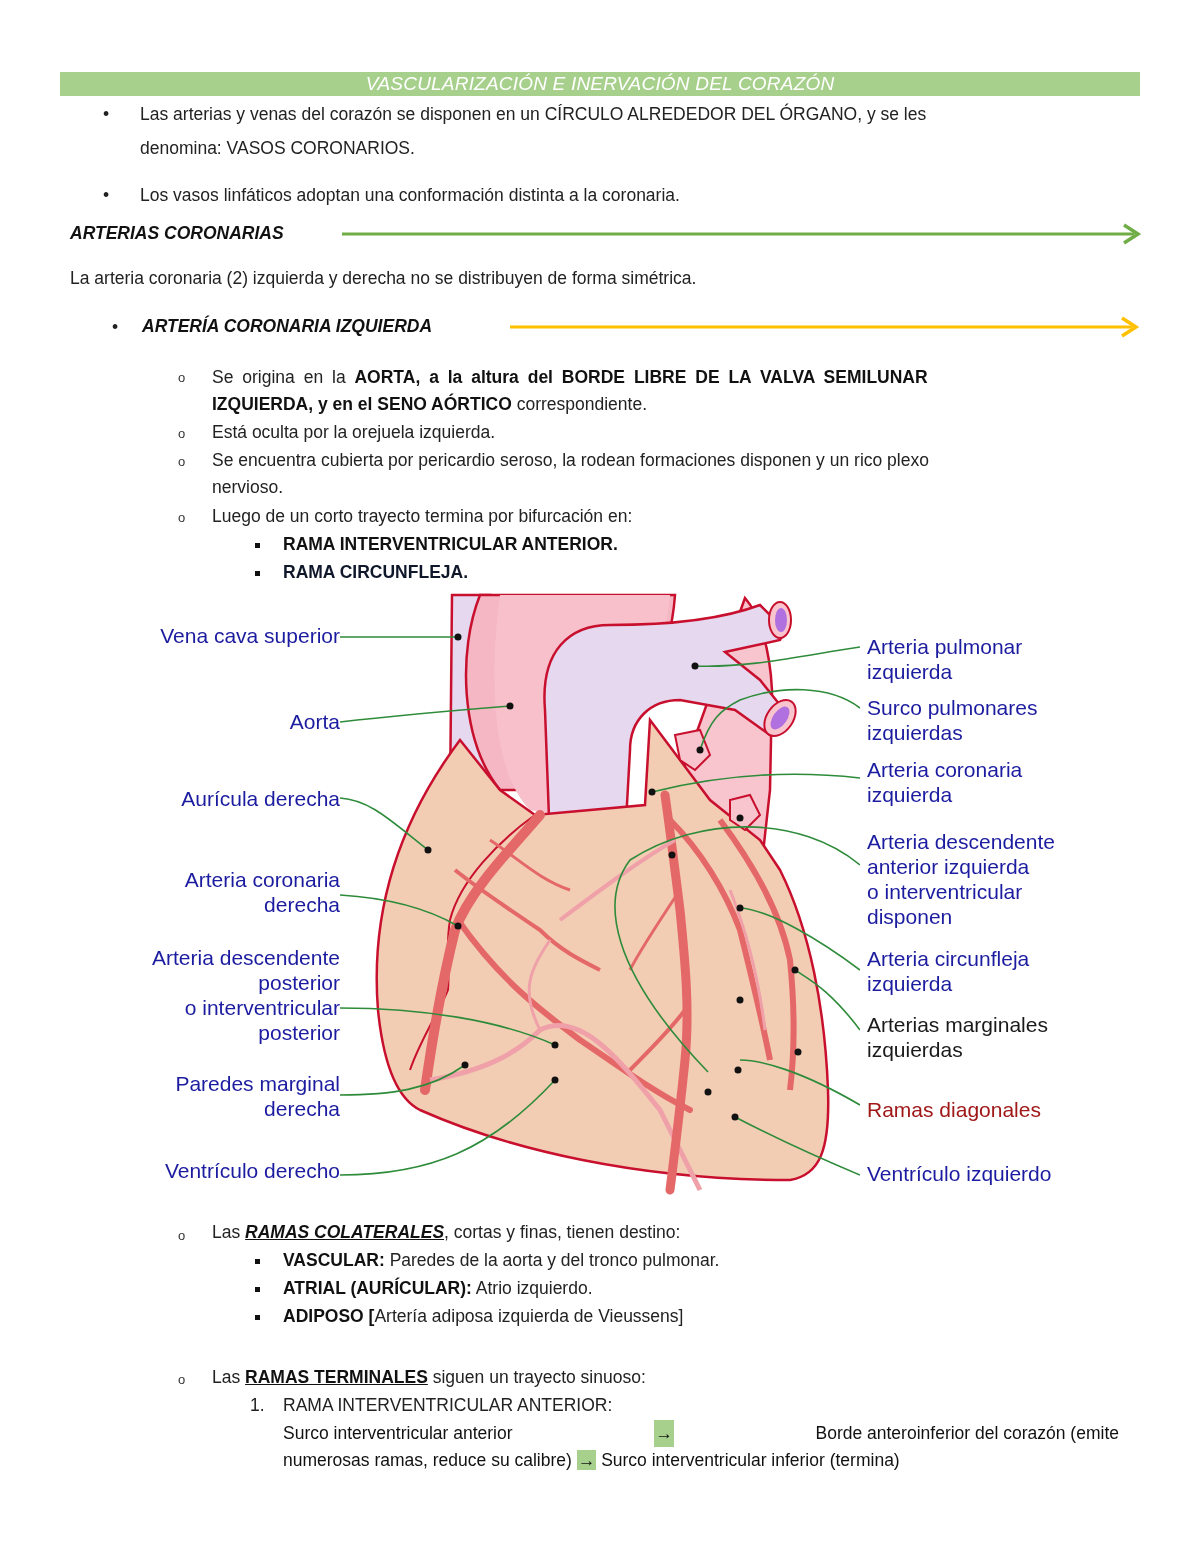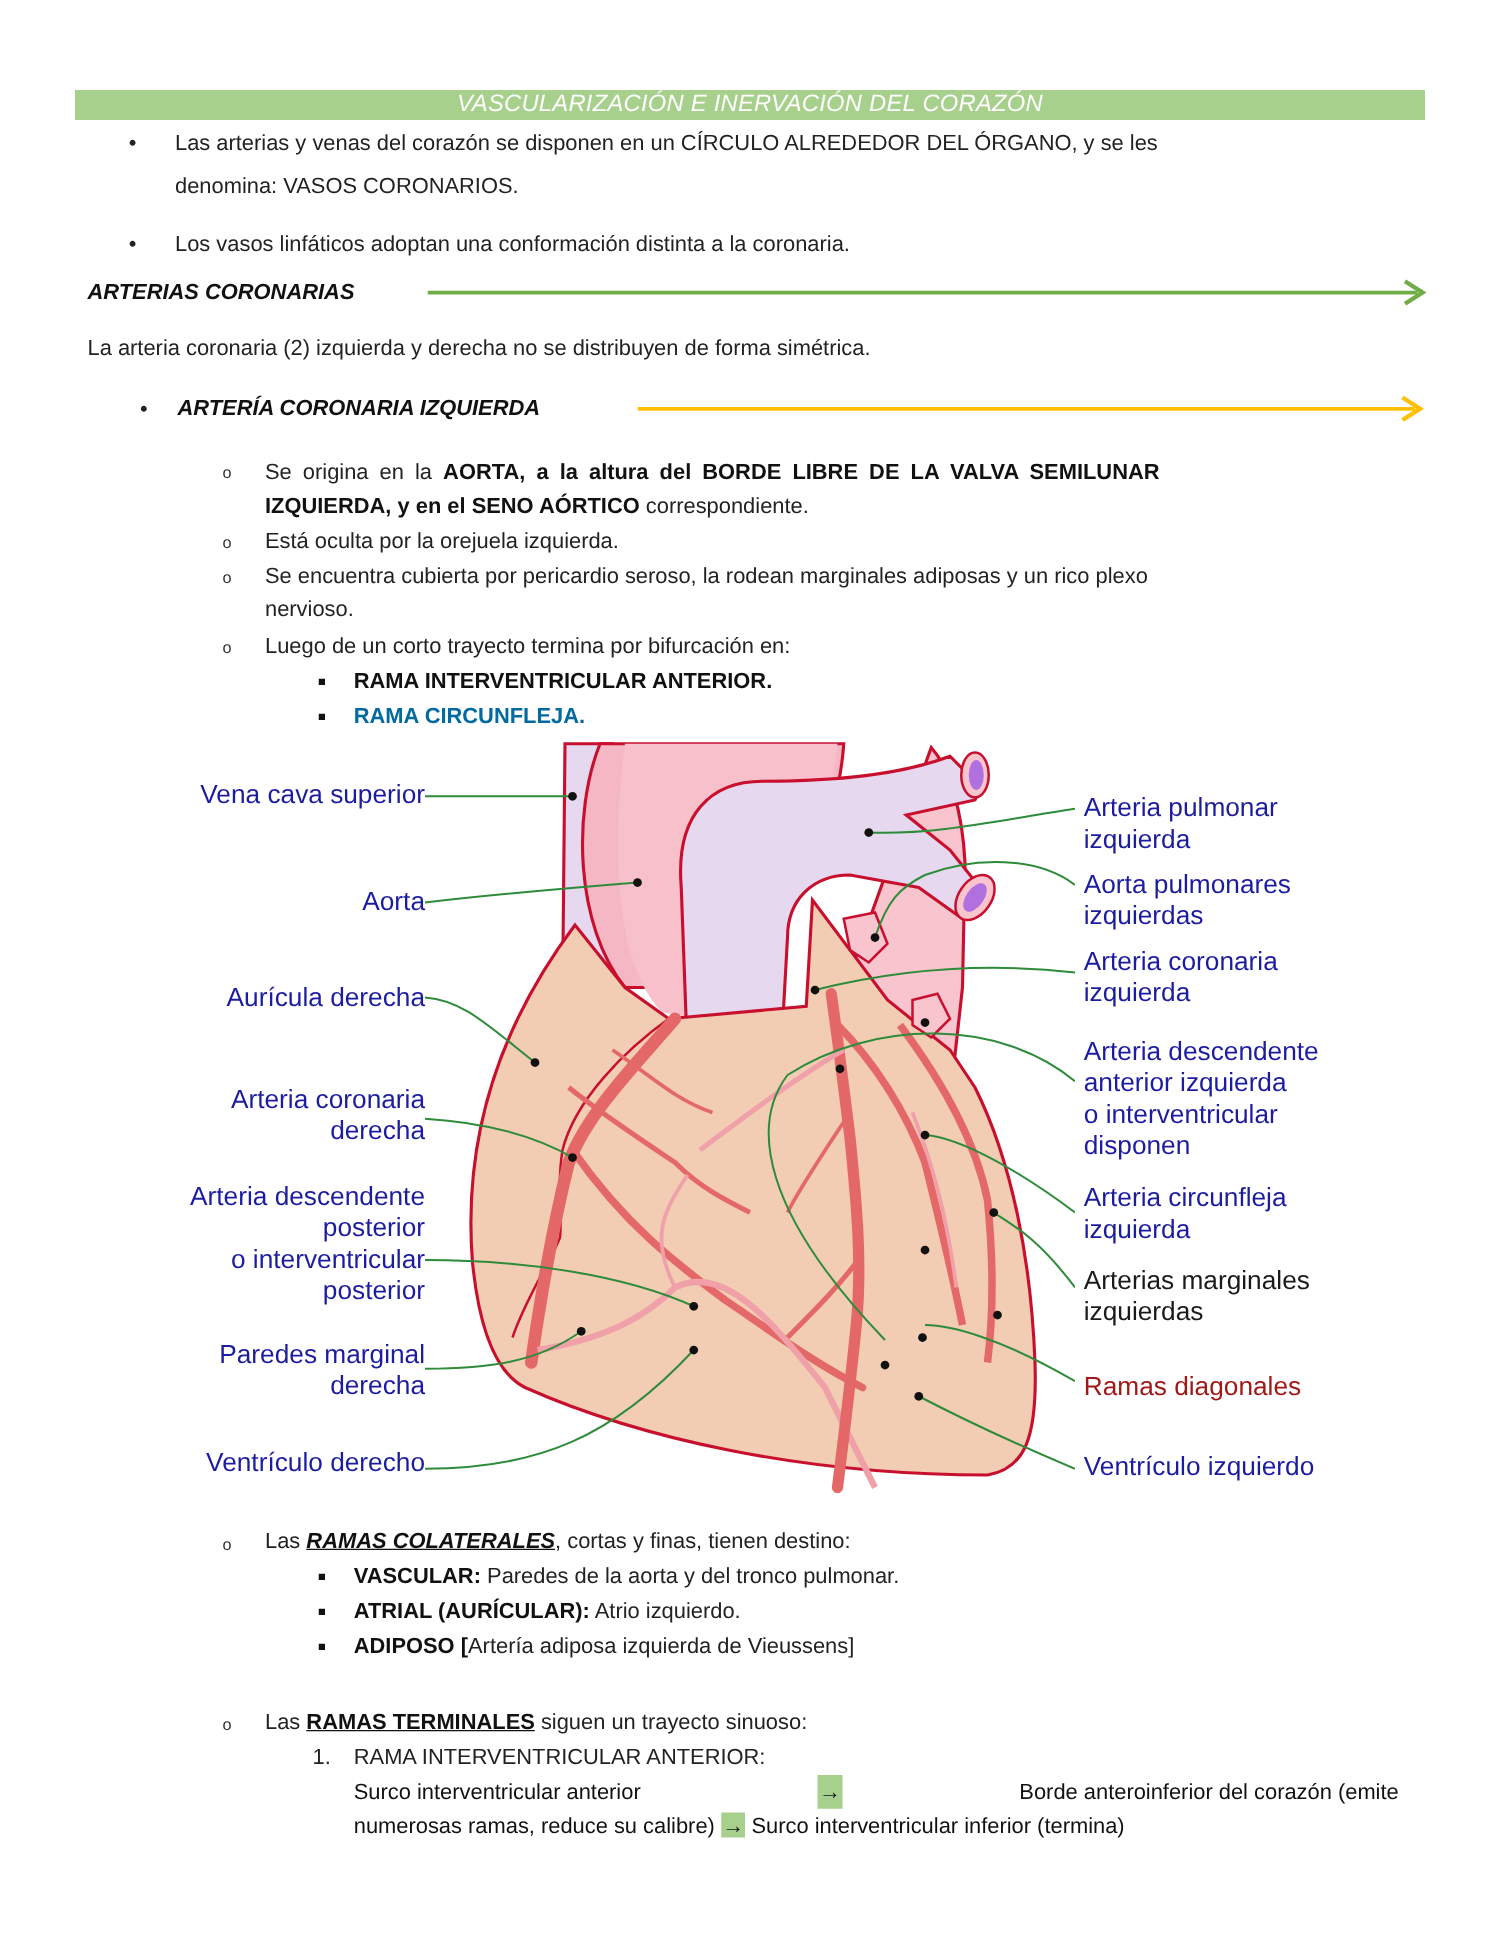--- a/index.html
+++ b/index.html
@@ -51,30 +51,30 @@
 
 <div class="o-mark" style="left:178px;top:370px;">o</div>
 <div class="abs sub" style="left:212px;top:364px;width:906px;">
   <div class="justify" style="word-spacing:4px;"><span>Se origina en la </span><b>AORTA, a la altura del BORDE LIBRE DE LA VALVA SEMILUNAR</b></div>
   <div><b>IZQUIERDA, y en el SENO AÓRTICO</b><span> correspondiente.</span></div>
 </div>
 <div class="o-mark" style="left:178px;top:426px;">o</div>
 <div class="abs sub" style="left:212px;top:419px;">Está oculta por la orejuela izquierda.</div>
 <div class="o-mark" style="left:178px;top:454px;">o</div>
 <div class="abs sub" style="left:212px;top:447px;width:906px;">
-  <div class="justify">Se encuentra cubierta por pericardio seroso, la rodean marginales adiposas y un rico plexo</div>
+  <div class="justify">Se encuentra cubierta por pericardio seroso, la rodean formaciones disponen y un rico plexo</div>
   <div>nervioso.</div>
 </div>
 <div class="o-mark" style="left:178px;top:510px;">o</div>
 <div class="abs sub" style="left:212px;top:503px;">Luego de un corto trayecto termina por bifurcación en:</div>
 
 <div class="sq-mark" style="left:255px;top:543px;"></div>
 <div class="abs sub" style="left:283px;top:531px;font-weight:bold;color:#111;">RAMA INTERVENTRICULAR ANTERIOR.</div>
 <div class="sq-mark" style="left:255px;top:571px;"></div>
-<div class="abs sub" style="left:283px;top:559px;font-weight:bold;color:#0369a1;">RAMA CIRCUNFLEJA.</div>
+<div class="abs sub" style="left:283px;top:559px;font-weight:bold;color:#0f172a;">RAMA CIRCUNFLEJA.</div>
 
 <svg class="abs" style="left:340px;top:590px;" width="520" height="620" viewBox="0 0 520 620">
 
   <path d="M405,8 C420,25 430,60 432,100 L430,200 L420,290 L380,320 L300,300 Z" fill="#f8c4cd" stroke="#c8102e" stroke-width="2.5"></path>
 
   <path d="M112,5 L150,5 L150,200 L110,210 Z" fill="#e6d8ef" stroke="#c8102e" stroke-width="2.5"></path>
 
   <path d="M140,5 L335,5 C330,80 290,130 270,150 L230,200 L160,200 C120,150 118,60 140,5 Z" fill="#f5b7c4" stroke="#c8102e" stroke-width="2.5"></path>
   <path d="M160,5 L330,5 C325,60 300,120 268,160 L250,230 L190,220 C150,180 150,80 160,5 Z" fill="#f7c0cb" stroke="none"></path>
 
@@ -166,21 +166,21 @@
   <div>Paredes marginal</div>
   <div>derecha</div>
 </div>
 <div class="lab r" style="right:860px;top:1158px;margin-left:20px;">Ventrículo derecho</div>
 
 <div class="lab" style="left:867px;top:634px;">
   <div>Arteria pulmonar</div>
   <div>izquierda</div>
 </div>
 <div class="lab" style="left:867px;top:695px;">
-  <div>Aorta pulmonares</div>
+  <div>Surco pulmonares</div>
   <div>izquierdas</div>
 </div>
 <div class="lab" style="left:867px;top:757px;">
   <div>Arteria coronaria</div>
   <div>izquierda</div>
 </div>
 <div class="lab" style="left:867px;top:829px;">
   <div>Arteria descendente</div>
   <div>anterior izquierda</div>
   <div>o interventricular</div>

